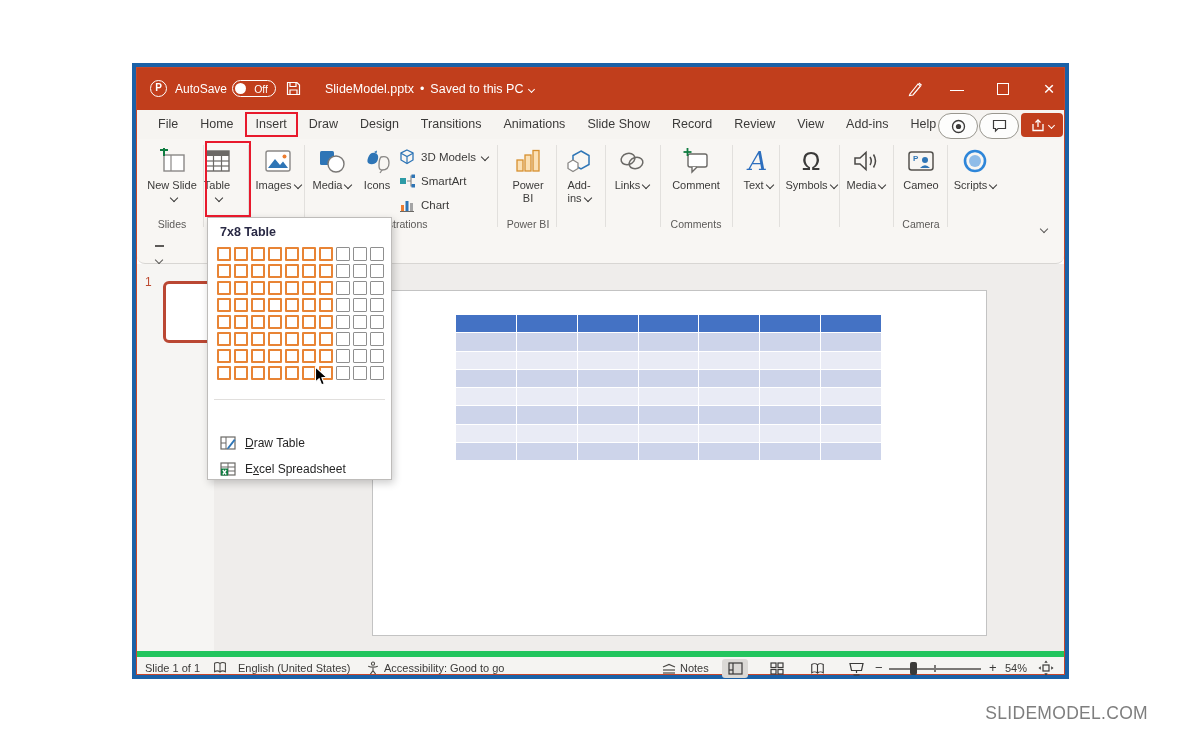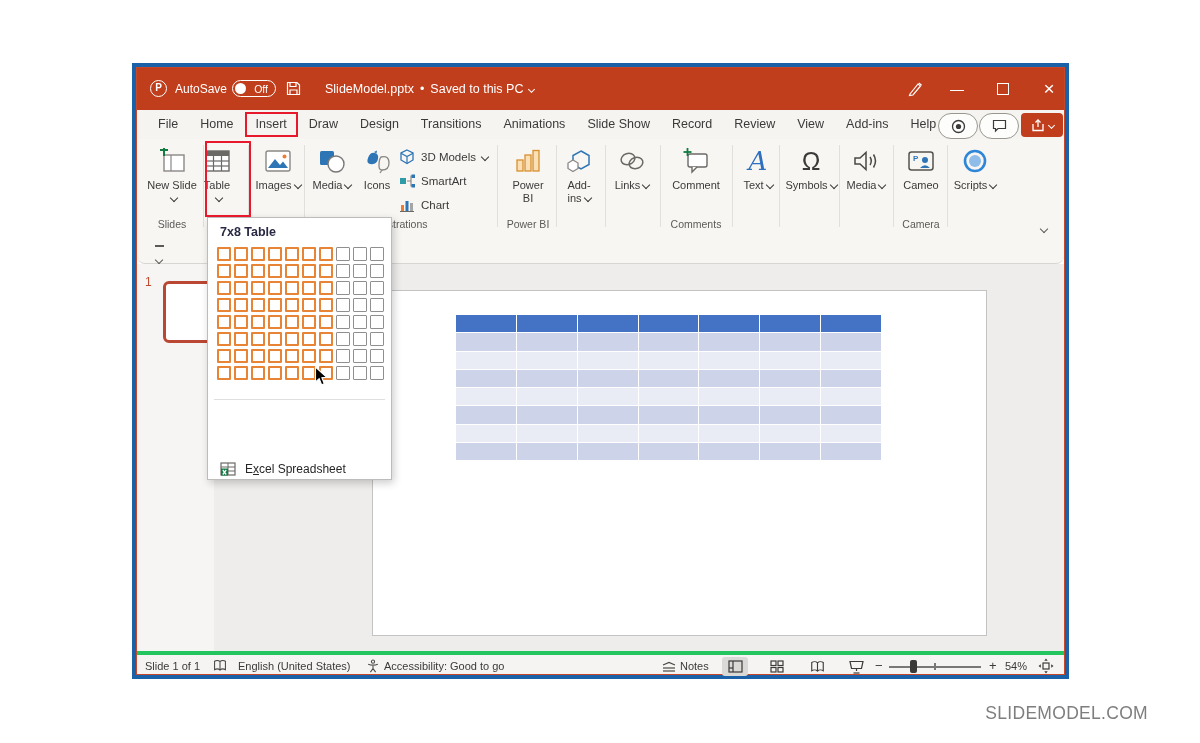--- a/index.html
+++ b/index.html
@@ -53,21 +53,21 @@
   .u{text-decoration:underline;}
   .cursor{position:absolute;left:106px;top:148px;z-index:55;}
   
   .panel{position:absolute;left:1px;top:197px;width:77px;bottom:24px;background:#F6F5F3;}
   .slide-num{position:absolute;left:8px;top:11px;font-size:12px;color:#BE4B31;}
   .thumb{position:absolute;left:26px;top:17px;width:50px;height:62px;background:#fff;border:3px solid #BA4733;border-radius:6px;box-sizing:border-box;}
   .canvas{position:absolute;left:78px;top:197px;right:1px;bottom:24px;background:#EFEDEB;}
   .slide{position:absolute;left:158px;top:26px;width:615px;height:346px;background:#fff;border:1px solid #C3C3C3;box-sizing:border-box;}
   .slide-table{position:absolute;left:83px;top:24px;width:425px;height:145px;display:grid;grid-template-columns:repeat(7,1fr);grid-template-rows:repeat(8,1fr);gap:1px;}
   
-  .statusbar{position:absolute;left:1px;right:1px;bottom:1px;height:23px;background:#F5F4F2;border-top:4px solid #22c55e;box-sizing:border-box;font-size:11px;color:#3B3A39;}
+  .statusbar{position:absolute;left:1px;right:1px;bottom:1px;height:23px;background:#F5F4F2;border-top:6px solid #22c55e;box-sizing:border-box;font-size:11px;color:#3B3A39;}
   .sb{position:absolute;top:4px;}
   .sb-text{top:5px;}
   .viewbtn{position:absolute;top:2px;width:26px;height:19px;display:flex;align-items:center;justify-content:center;border-radius:3px;}
   .viewbtn.sel{background:#DBD9D6;}
   .zoom-track{position:absolute;left:752px;top:11px;width:92px;height:1.5px;background:#7A7876;}
   .zoom-tick{position:absolute;left:797px;top:8px;width:1.5px;height:7px;background:#7A7876;}
   .zoom-thumb{position:absolute;left:773px;top:5px;width:7px;height:13px;background:#3B3A39;border-radius:2px;}
   .zchar{font-size:13px;top:3px;}
   
   .watermark{position:absolute;right:52px;top:703px;font-size:17.5px;color:#7E7E7E;letter-spacing:.3px;}
@@ -571,20 +571,29 @@
           <div class="gcell"></div>
           <div class="gcell"></div>
         </div>
     <div class="cursor">
       <svg width="15" height="21" viewBox="0 0 15 21">
             <path d="M1.5 1 L1.5 16 L5.2 12.6 L7.6 18.8 L10.3 17.7 L7.9 11.7 L12.8 11.4 Z" fill="#000" stroke="#fff" stroke-width="1.1"></path>
           </svg>
     </div>
     <div class="dd-sep"></div>
 
+    <div class="mitem" style="top:212px;">
+      <svg width="16" height="14" viewBox="0 0 16 14">
+            <rect x="1" y="1" width="14" height="12" fill="#fff" stroke="#6B6966" stroke-width="1.2"></rect>
+            <line x1="1" y1="7" x2="6" y2="7" stroke="#6B6966"></line>
+            <line x1="6" y1="1" x2="6" y2="13" stroke="#6B6966"></line>
+            <path d="M7.5 11.5 L14 3 L15.5 4.2 L9 12.6 L7 13.2 Z" fill="#2E75B6"></path>
+          </svg>
+      <span><span class="u">D</span><span>raw Table</span></span>
+    </div>
     <div class="mitem" style="top:238px;">
       <svg width="16" height="14" viewBox="0 0 16 14">
             <rect x="1" y="1" width="14" height="12" fill="#fff" stroke="#6B6966" stroke-width="1.2"></rect>
             <line x1="1" y1="5" x2="15" y2="5" stroke="#6B6966"></line>
             <line x1="1" y1="9" x2="15" y2="9" stroke="#6B6966"></line>
             <line x1="8" y1="1" x2="8" y2="13" stroke="#6B6966"></line>
             <rect x="1" y="6.5" width="7" height="7" fill="#107C41"></rect>
             <path d="M2.8 8 L6.2 12.5 M6.2 8 L2.8 12.5" stroke="#fff" stroke-width="1.3"></path>
           </svg>
       <span><span>E</span><span class="u">x</span><span>cel Spreadsheet</span></span>

